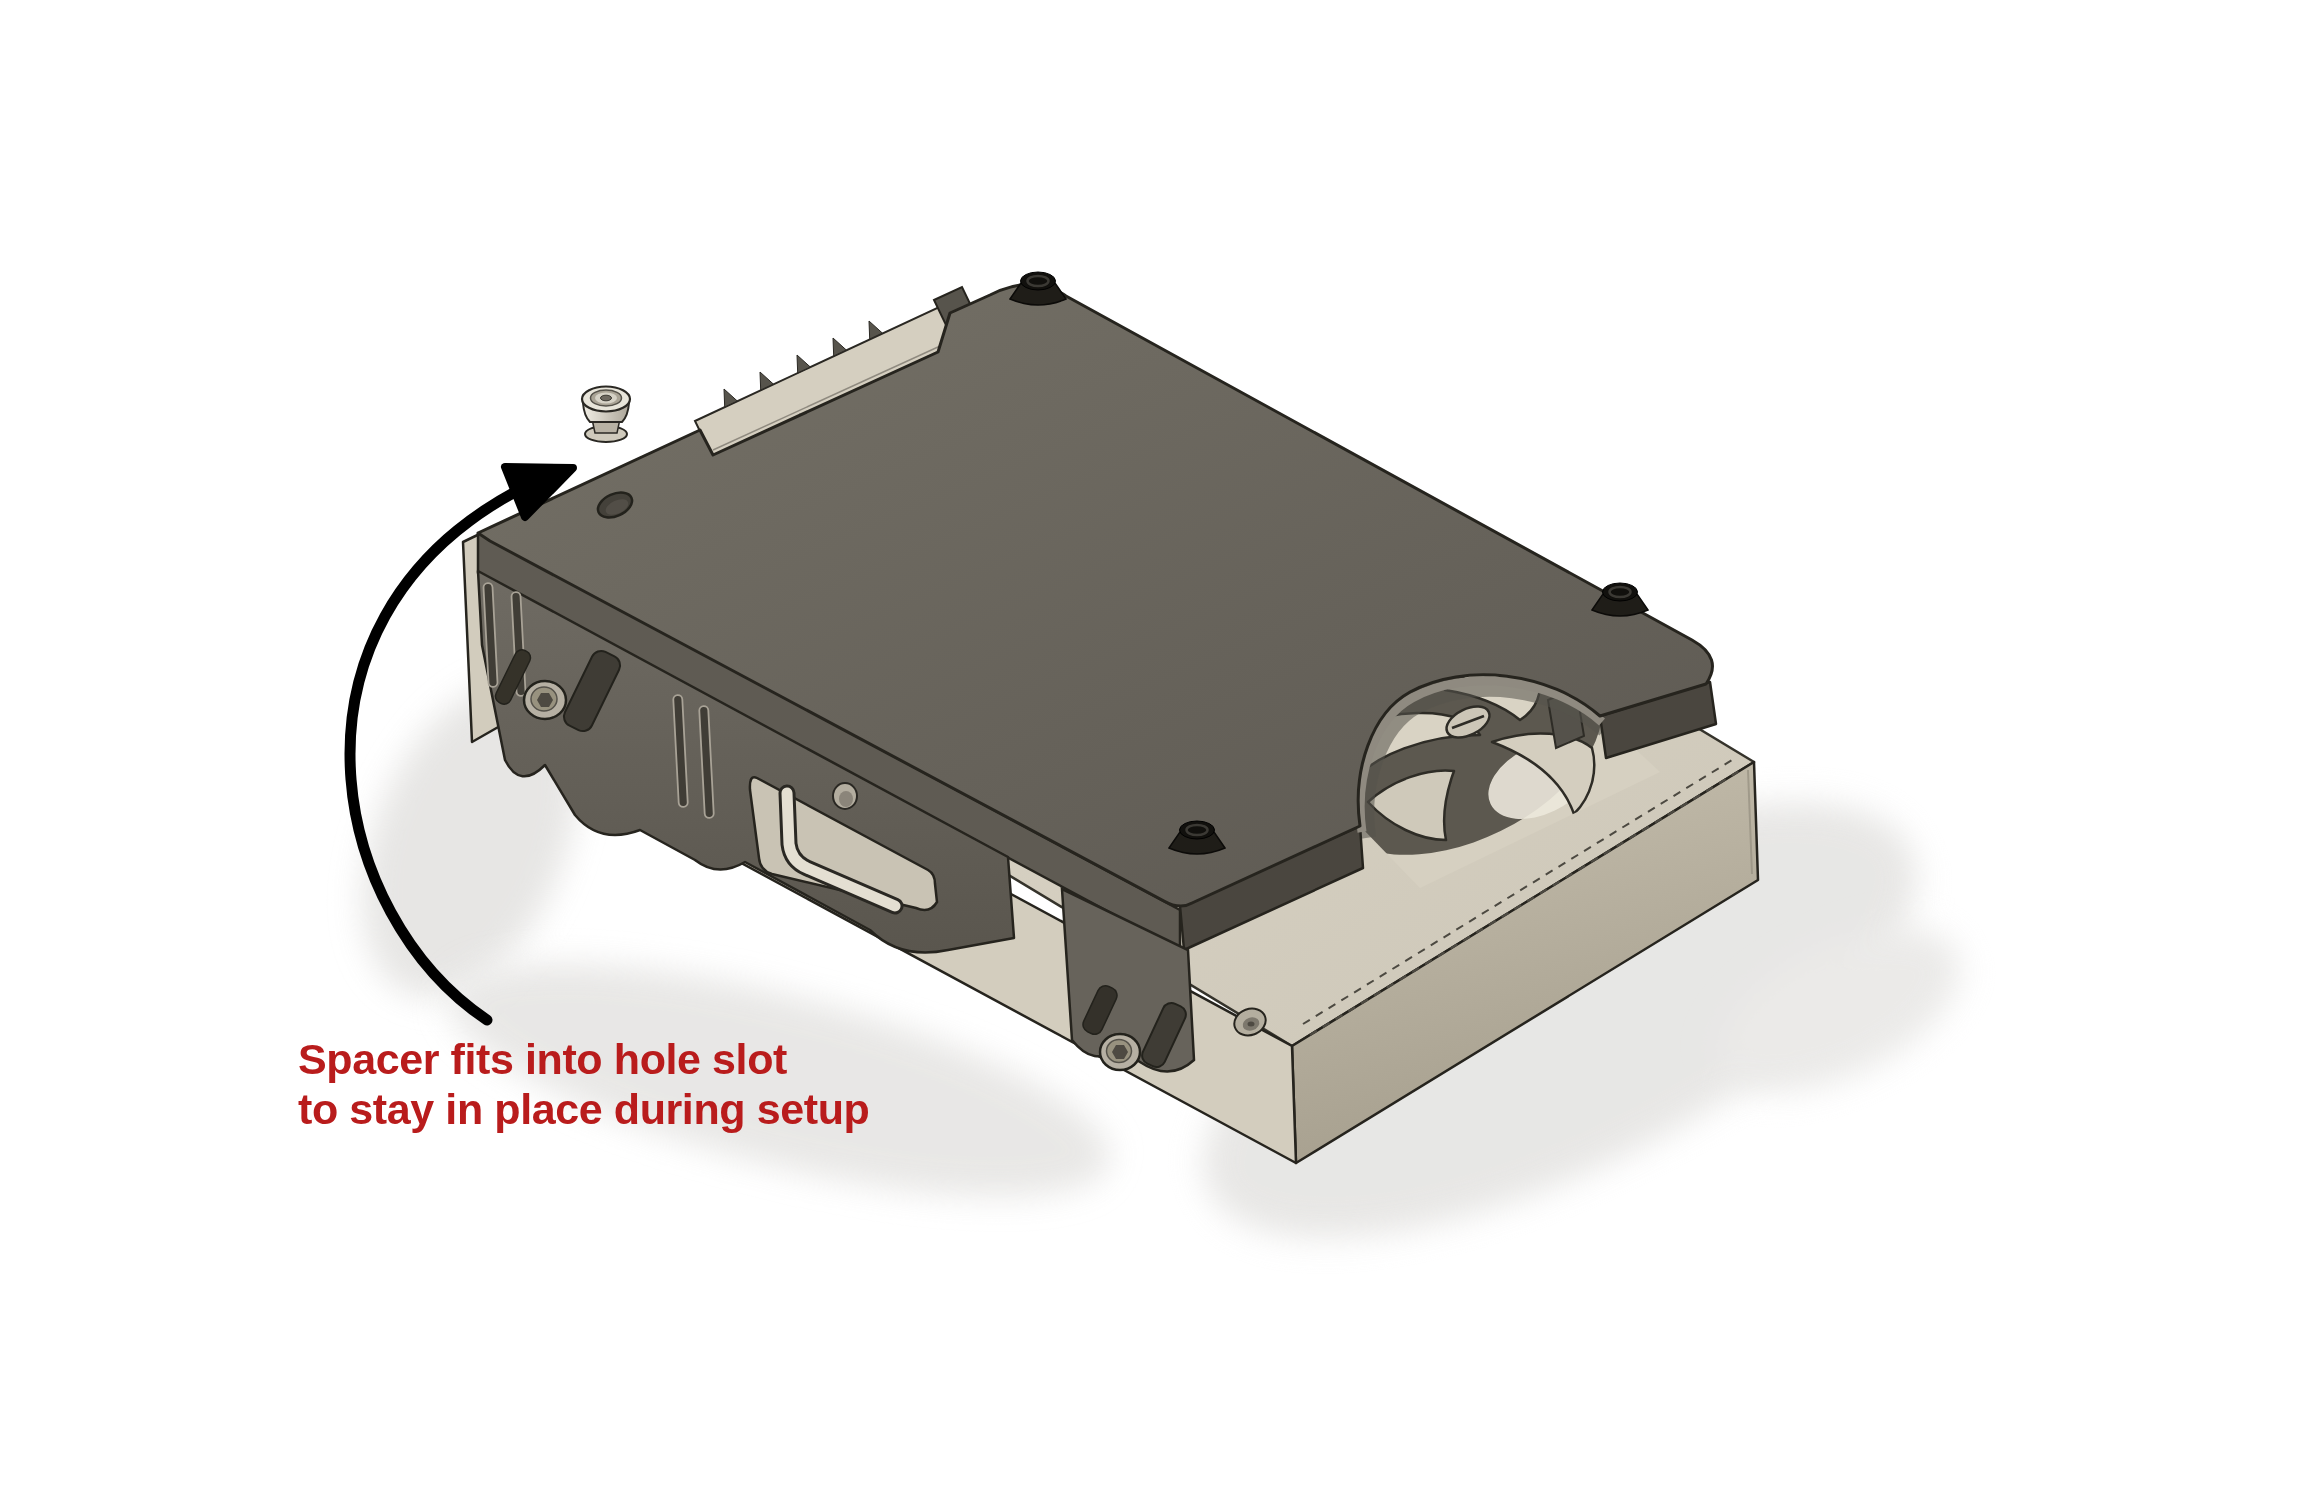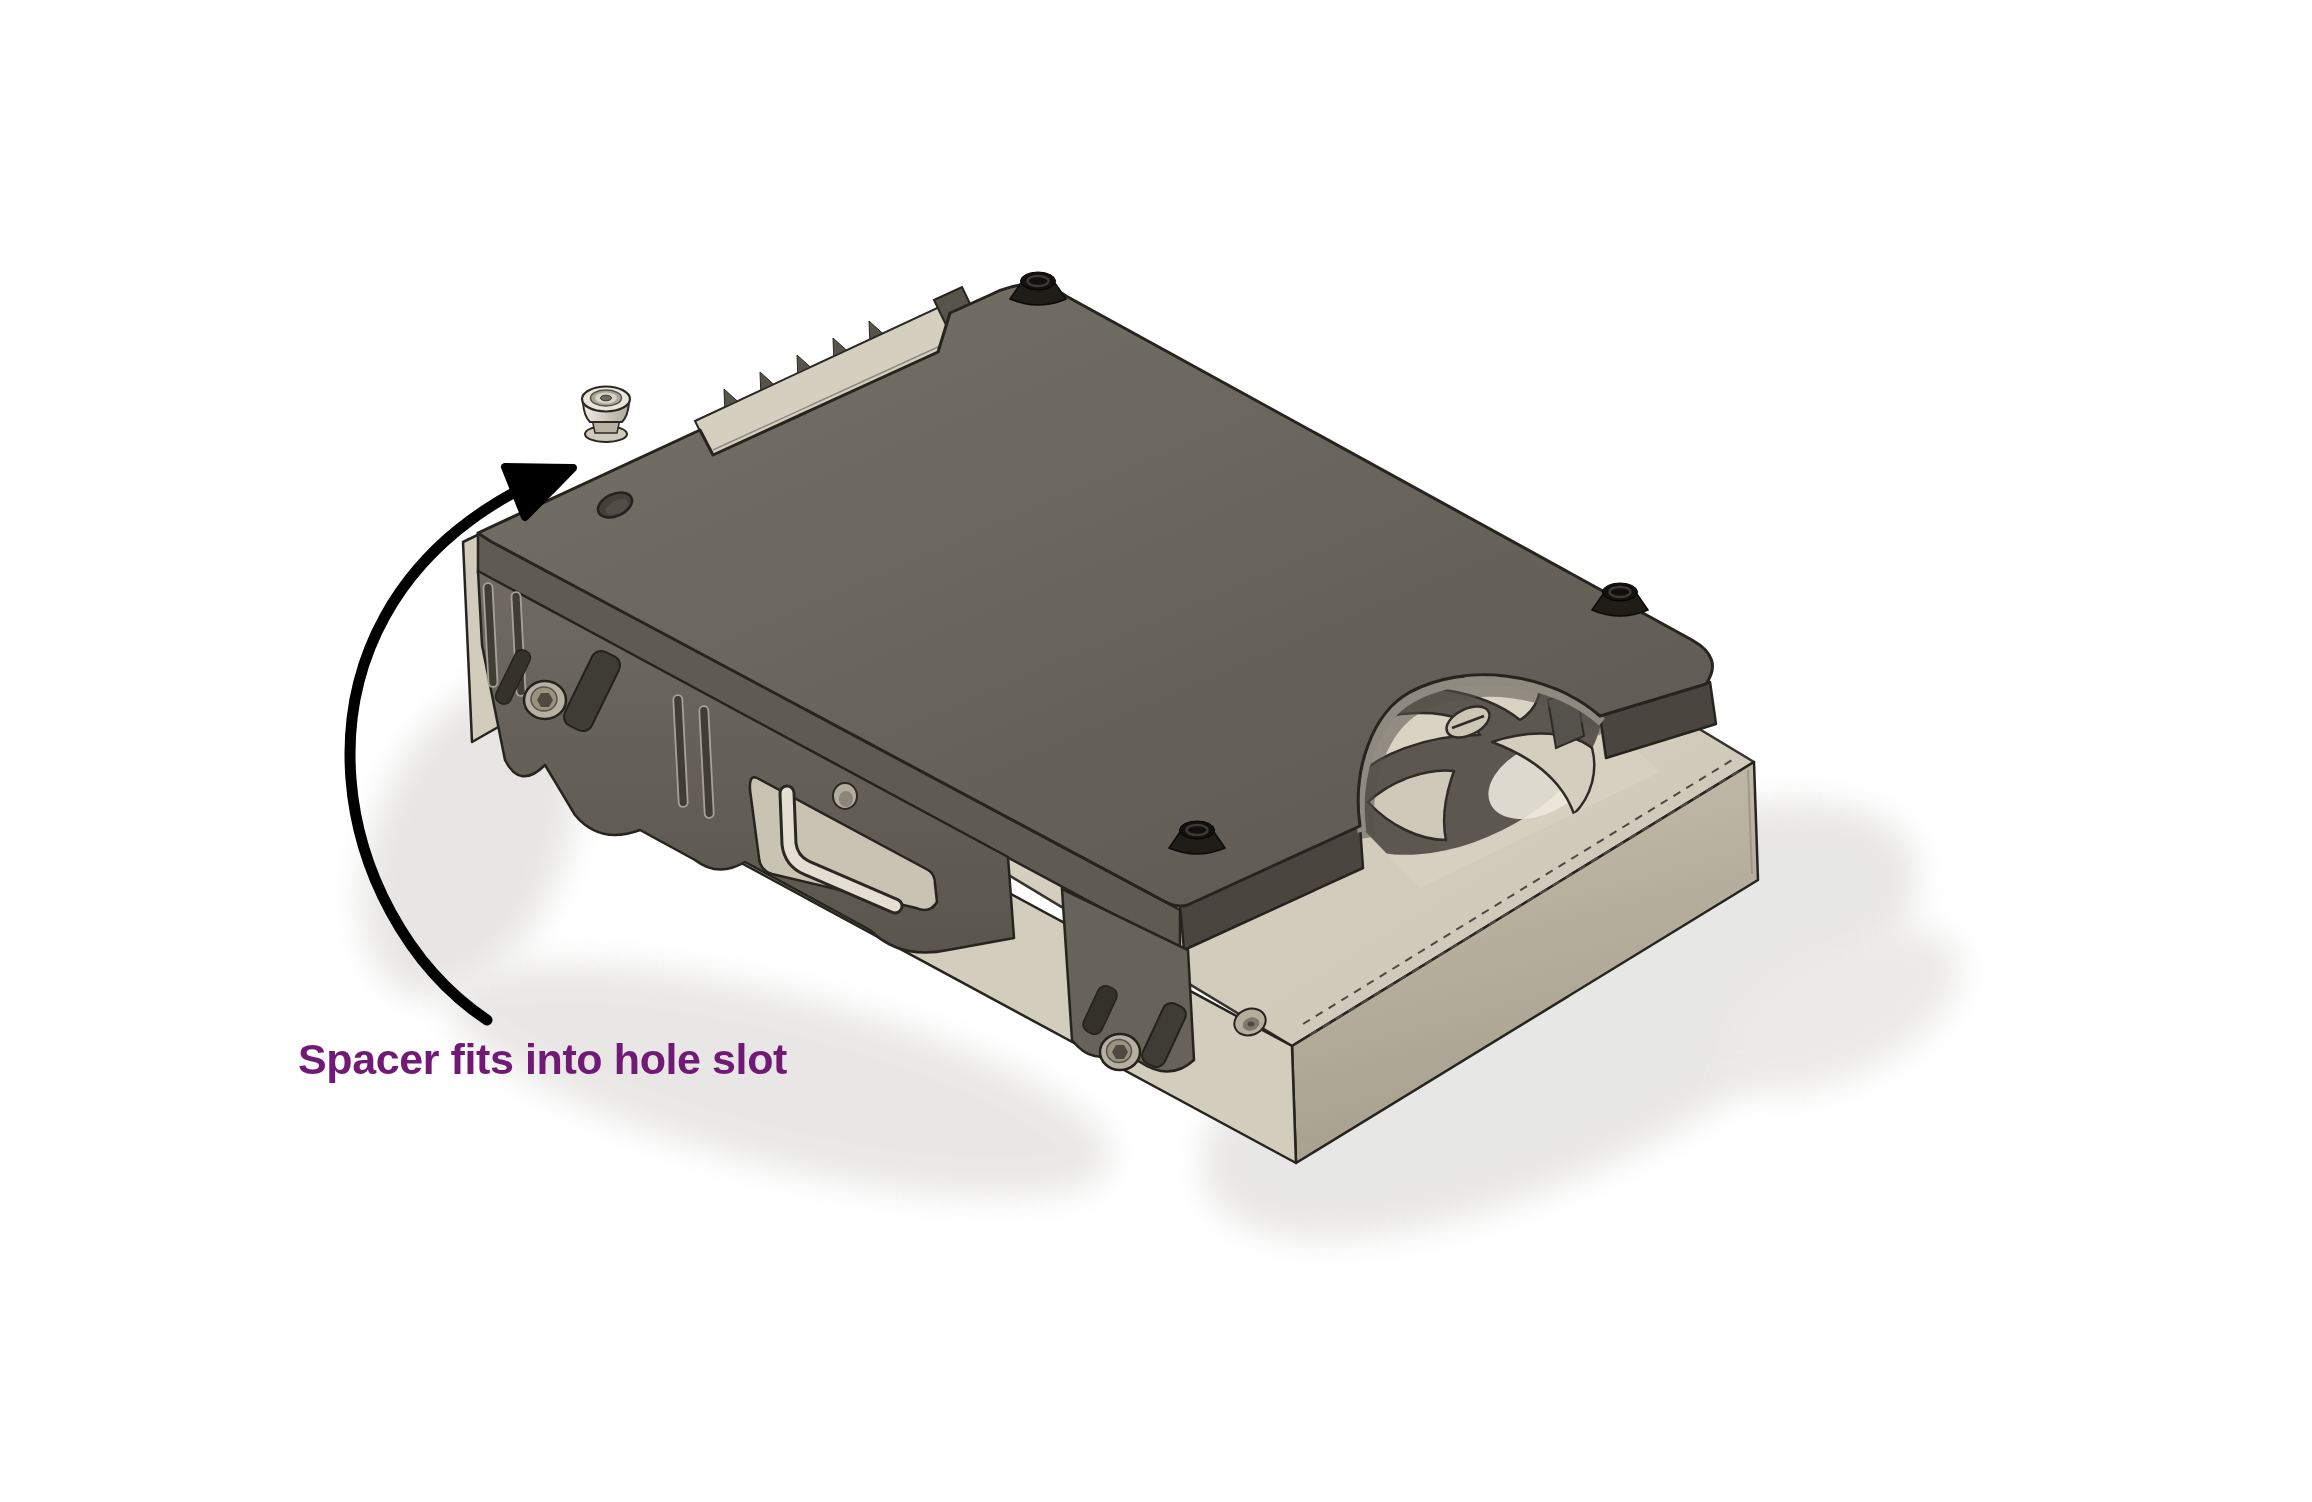--- a/index.html
+++ b/index.html
@@ -1,19 +1,19 @@
 <!DOCTYPE html>
 <html><head>
 <meta charset="utf-8">
 <style>
   html,body{margin:0;padding:0;background:#ffffff;}
   .stage{position:relative;width:2312px;height:1502px;background:#ffffff;overflow:hidden;
          font-family:"Liberation Sans",sans-serif;}
   .stage svg{position:absolute;left:0;top:0;}
-  .caption{position:absolute;left:298px;top:1034px;color:#701a75;
+  .caption{position:absolute;left:298px;top:1034px;color:#b91c1c;
            font-weight:bold;font-size:43px;line-height:50px;letter-spacing:-0.4px;
            font-family:"Liberation Sans",sans-serif;white-space:nowrap;}
   .caption span{display:block;}
 </style>
 </head>
 <body>
 
 <div class="stage">
 
 <svg width="2312" height="1502" viewBox="0 0 2312 1502">
@@ -196,15 +196,16 @@
   </g>
 
   <g>
     <path d="M 487 1020 C 330 915 270 625 515 492" fill="none" stroke="#000000" stroke-width="11" stroke-linecap="round"></path>
     <path d="M 573 468 L 525 517 L 505 467 Z" fill="#000000" stroke="#000000" stroke-width="8" stroke-linejoin="round"></path>
   </g>
 </svg>
 
 <div class="caption">
   <span>Spacer fits into hole slot</span>
+  <span>to stay in place during setup</span>
 </div>
 
 </div>
 
 </body></html>

